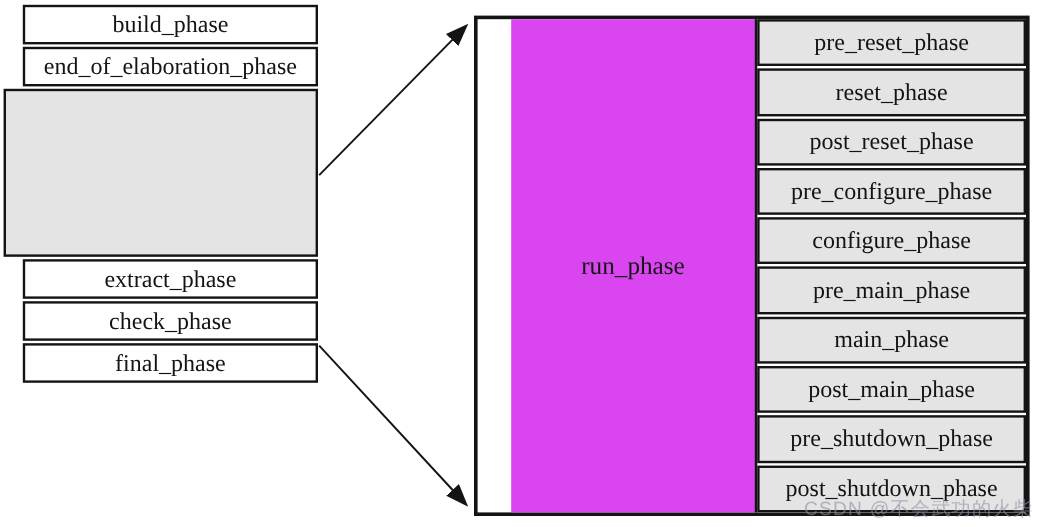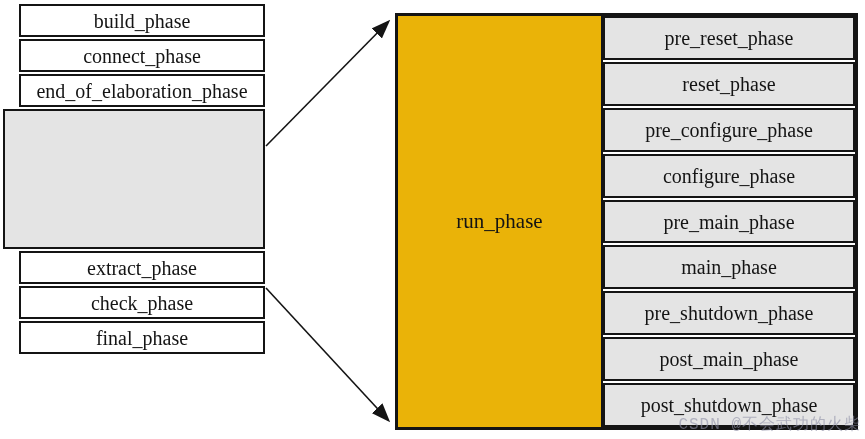--- a/index.html
+++ b/index.html
@@ -36,24 +36,25 @@
     position:absolute;left:395px;top:13px;
     width:463px;height:417px;
     box-sizing:border-box;
     border:3px solid #141414;
     background:#fff;
     display:flex;
   }
   .runarea{
     box-sizing:border-box;
     width:205px;
-    background:#eab308;
+    background:#d946ef;
     border-right:2px solid #141414;
     display:flex;align-items:center;justify-content:center;
     font-size:21px;
+    margin-left:28px;
   }
   .subcol{
     flex:1;
     display:flex;flex-direction:column;
     gap:2px;
   }
   .subcell{
     flex:1;
     box-sizing:border-box;
     border:2px solid #141414;
@@ -64,54 +65,54 @@
   }
   
   .overlay{
     position:absolute;left:0;top:0;width:865px;height:439px;
     pointer-events:none;
   }
   
   .watermark{
     position:absolute;
     right:4px;bottom:4px;
-    font-family:Liberation Mono, monospace;
+    font-family:Liberation Sans, sans-serif;
     font-size:16px;
     color:rgba(142,144,166,0.62);
     letter-spacing:1px;
     white-space:nowrap;
     pointer-events:none;
   }
 </style>
 </head>
 <body>
 
 <div id="stage">
 
   <div class="lcol">
     <div class="cell">build_phase</div>
-    <div class="cell">connect_phase</div>
     <div class="cell">end_of_elaboration_phase</div>
     <div class="spacer"></div>
     <div class="cell">extract_phase</div>
     <div class="cell">check_phase</div>
     <div class="cell">final_phase</div>
   </div>
 
   <div class="rbox">
     <div class="runarea">run_phase</div>
     <div class="subcol">
       <div class="subcell">pre_reset_phase</div>
       <div class="subcell">reset_phase</div>
+      <div class="subcell">post_reset_phase</div>
       <div class="subcell">pre_configure_phase</div>
       <div class="subcell">configure_phase</div>
       <div class="subcell">pre_main_phase</div>
       <div class="subcell">main_phase</div>
+      <div class="subcell">post_main_phase</div>
       <div class="subcell">pre_shutdown_phase</div>
-      <div class="subcell">post_main_phase</div>
       <div class="subcell">post_shutdown_phase</div>
     </div>
   </div>
 
   <svg class="overlay" viewBox="0 0 865 439" xmlns="http://www.w3.org/2000/svg" aria-hidden="true">
     <defs>
       <marker id="ah" markerWidth="12" markerHeight="9" refX="10" refY="4.5" orient="auto">
         <polygon points="0,0 12,4.5 0,9" fill="#141414"></polygon>
       </marker>
     </defs>

